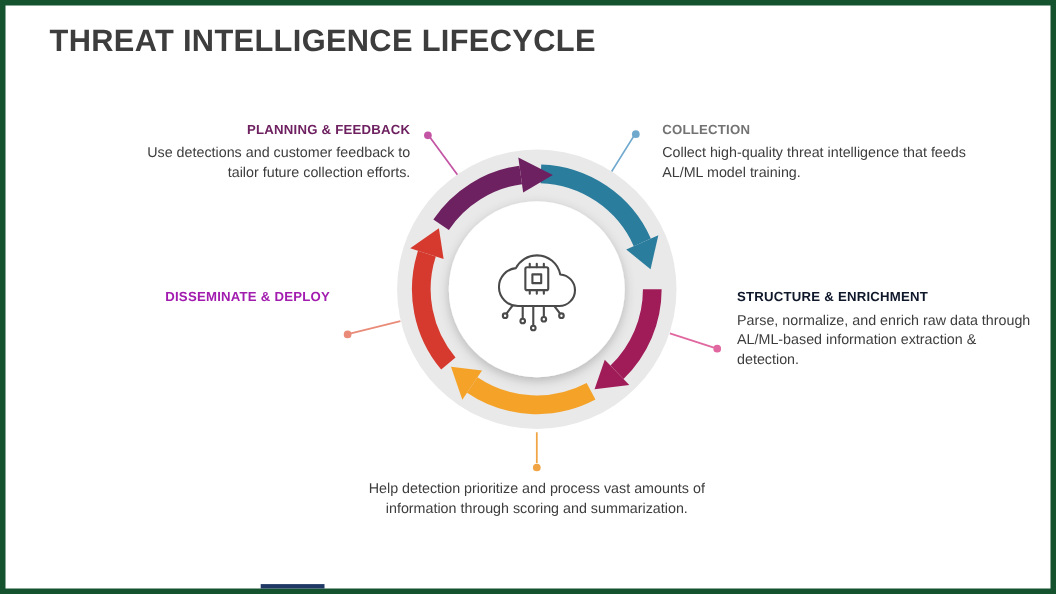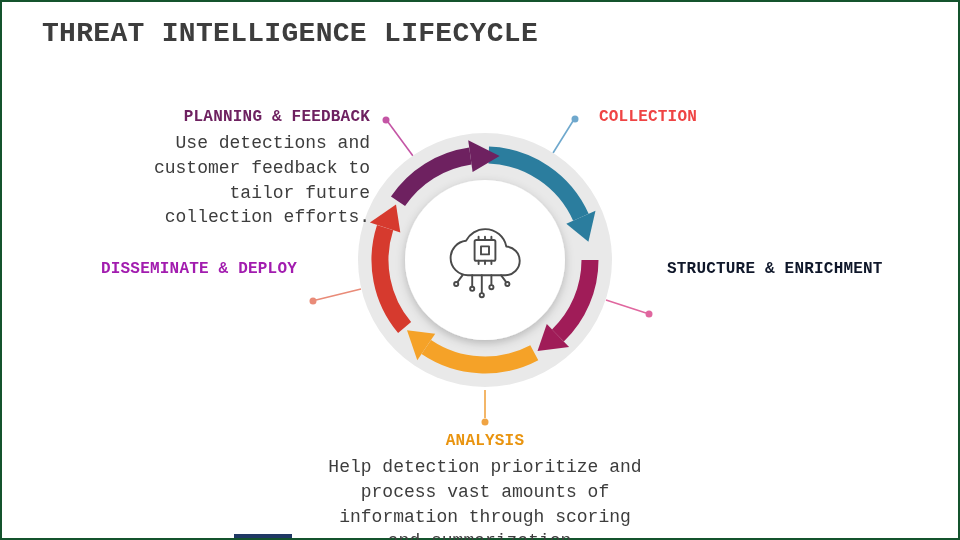--- a/index.html
+++ b/index.html
@@ -6,31 +6,30 @@
   html, body { width: 960px; height: 540px; }
   body {
     font-family: "Liberation Sans", sans-serif;
     background: #ffffff;
     position: relative;
     overflow: hidden;
   }
   .slide {
     position: absolute; inset: 0;
     background: #ffffff;
-    border: 2px solid #14532d;
-    font-family: Liberation Mono, monospace;
+    border: 5px solid #14532d;
   }
   .title {
     position: absolute; left: 40px; top: 16px;
     font-size: 28px; font-weight: 800; color: #3d3d3d;
     letter-spacing: 0.3px;
   }
   .stage { position: absolute; }
-  .stage h3 { font-size: 16px; font-weight: 700; letter-spacing: 0.2px; margin-bottom: 5px; }
-  .stage p { font-size: 18px; color: #3d3d3d; line-height: 1.38; }
+  .stage h3 { font-size: 12px; font-weight: 700; letter-spacing: 0.2px; margin-bottom: 5px; }
+  .stage p { font-size: 13px; color: #3d3d3d; line-height: 1.38; }
   .align-right  { text-align: right; }
   .align-center { text-align: center; }
   #stage-planning    { left: 128px; top: 106px; width: 240px; }
   #stage-collection  { left: 597px; top: 106px; width: 300px; }
   #stage-structure   { left: 665px; top: 258px; width: 268px; }
   #stage-analysis    { left: 323px; top: 430px; width: 320px; }
   #stage-disseminate { left:  60px; top: 258px; width: 235px; }
   #connector-svg { position: absolute; left: 0; top: 0; width: 960px; height: 540px; pointer-events: none; }
   #ring-svg { position: absolute; left: 333px; top: 108px; width: 300px; height: 300px; }
   .footer-bar { position: absolute; left: 232px; bottom: 0; width: 58px; height: 4px; }
@@ -109,29 +108,30 @@
         <circle cx="88" cy="95" r="2.6"></circle>
     </g>
   </svg>
 
   <div class="stage align-right" id="stage-planning">
     <h3 style="color: rgb(110, 33, 96);">PLANNING &amp; FEEDBACK</h3>
     <p>Use detections and customer feedback to tailor future collection efforts.</p>
   </div>
 
   <div class="stage" id="stage-collection">
-    <h3 style="color: #ef4444;">COLLECTION</h3>
+    <h3 style="color: #737373;">COLLECTION</h3>
+    <p>Collect high-quality threat intelligence that feeds AL/ML model training.</p>
   </div>
 
   <div class="stage" id="stage-structure">
     <h3 style="color: #0f172a;">STRUCTURE &amp; ENRICHMENT</h3>
+    <p>Parse, normalize, and enrich raw data through AL/ML-based information extraction &amp; detection.</p>
   </div>
 
   <div class="stage align-center" id="stage-analysis">
-    <h3 style="color: rgb(233, 148, 15);">ANALYSIS</h3>
     <p>Help detection prioritize and process vast amounts of information through scoring and summarization.</p>
   </div>
 
   <div class="stage align-right" id="stage-disseminate">
     <h3 style="color: #a21caf;">DISSEMINATE &amp; DEPLOY</h3>
   </div>
 
   <div class="footer-bar" style="background-color: rgb(31, 56, 100);"></div>
 
 </div>

